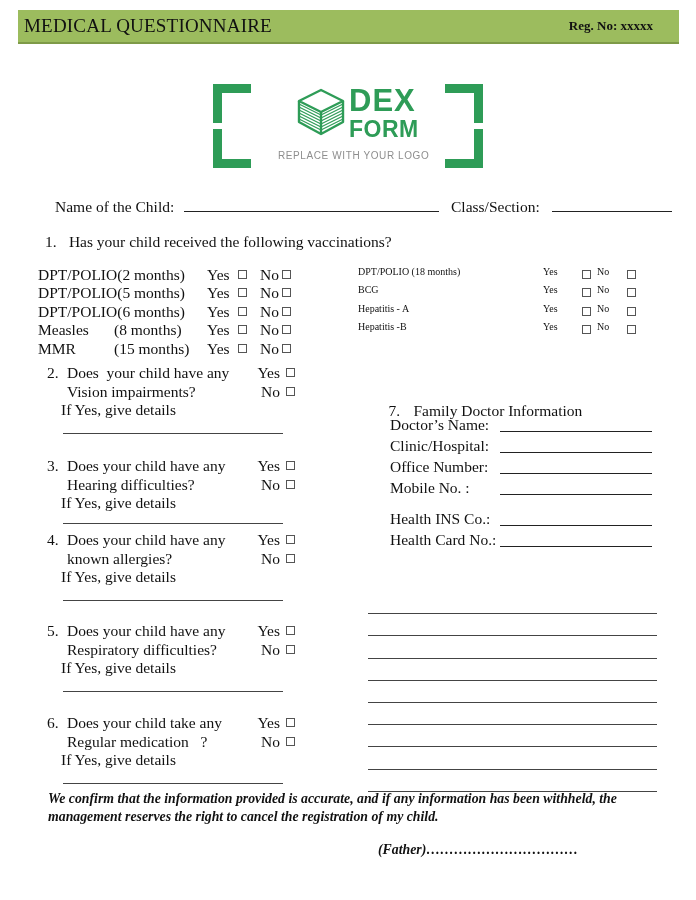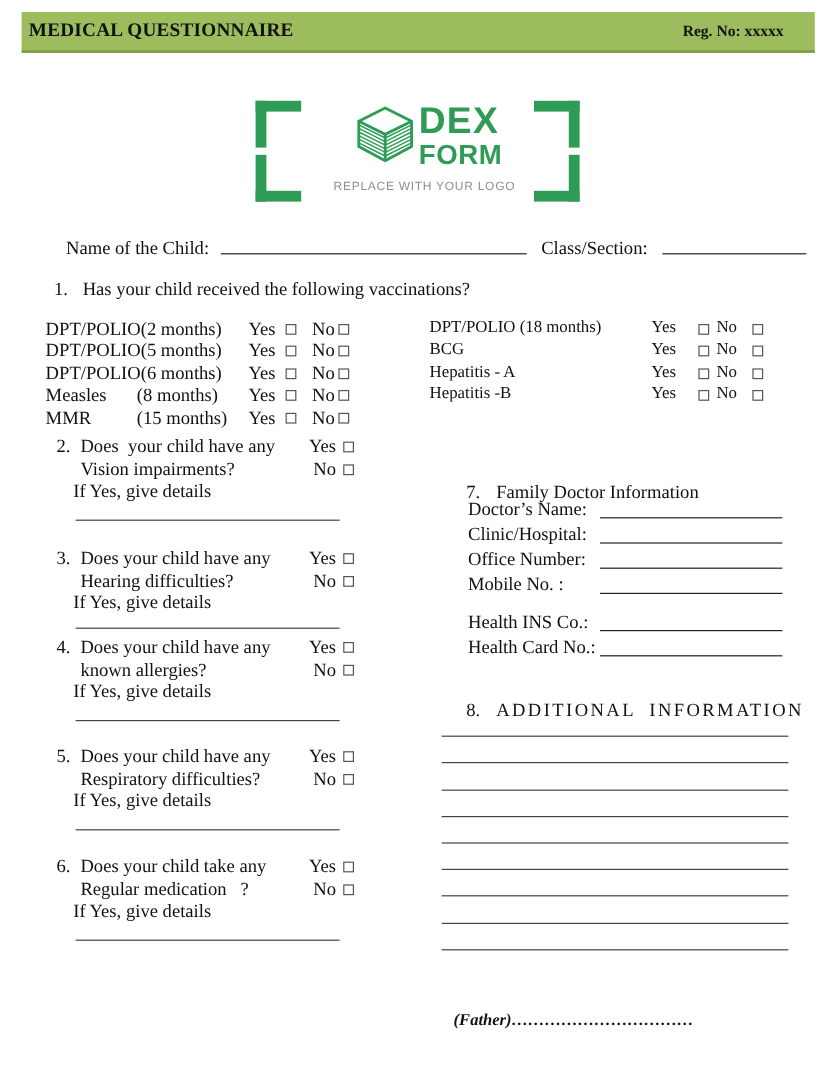--- a/index.html
+++ b/index.html
@@ -12,21 +12,21 @@
     position:relative;width:696px;height:900px;background:#fff;
     font-family:"Liberation Serif",serif;color:#111;overflow:hidden;
   }
   
   .band{
     position:absolute;left:18px;top:10px;width:661px;height:34px;
     background:var(--band-green);border-bottom:2px solid #7e9a48;
     display:flex;align-items:center;justify-content:space-between;
     box-sizing:border-box;padding:0 6px;
   }
-  .band-title{font-size:16px;font-weight:bold;letter-spacing:.2px;}
+  .band-title{font-size:19px;font-weight:normal;letter-spacing:.2px;}
   .band-reg{font-size:13px;font-weight:bold;margin-right:20px;}
   
   .bkt{position:absolute;top:84px;width:38px;height:84px;}
   .bkt-l{left:213px;} .bkt-r{left:445px;}
   .bkt .c{width:100%;height:39px;box-sizing:border-box;}
   .bkt-l .c1{border-left:9px solid var(--logo-green);border-top:9px solid var(--logo-green);}
   .bkt-l .c2{margin-top:6px;border-left:9px solid var(--logo-green);border-bottom:9px solid var(--logo-green);}
   .bkt-r .c1{border-right:9px solid var(--logo-green);border-top:9px solid var(--logo-green);}
   .bkt-r .c2{margin-top:6px;border-right:9px solid var(--logo-green);border-bottom:9px solid var(--logo-green);}
   .stack{position:absolute;left:286px;top:86px;}
@@ -43,21 +43,21 @@
   }
   
   .fill{display:inline-block;border-bottom:1.3px solid #222;height:13px;}
   .box{display:inline-block;width:9px;height:9px;border:1px solid #555;box-sizing:border-box;background:#fff;}
   
   .name-row{position:absolute;left:55px;top:198px;font-size:15.5px;white-space:nowrap;}
   .q1-row{position:absolute;left:45px;top:233px;font-size:15.5px;}
   .q1-row .num{display:inline-block;width:20px;}
   
   .vax-left{position:absolute;left:38px;top:266px;width:300px;font-size:15.5px;}
-  .vax-right{position:absolute;left:358px;top:266px;width:300px;font-size:14px;}
+  .vax-right{position:absolute;left:358px;top:266px;width:300px;font-size:10px;}
   .vrow{position:relative;height:18.4px;white-space:nowrap;}
   .vname{display:inline-block;min-width:76px;}
   .vax-left  .vyes{position:absolute;left:169px;top:0;}
   .vax-left  .vb1 {position:absolute;left:200px;top:4px;}
   .vax-left  .vno {position:absolute;left:222px;top:0;}
   .vax-left  .vb2 {position:absolute;left:244px;top:4px;}
   .vax-right .vyes{position:absolute;left:185px;top:0;}
   .vax-right .vb1 {position:absolute;left:224px;top:4px;}
   .vax-right .vno {position:absolute;left:239px;top:0;}
   .vax-right .vb2 {position:absolute;left:269px;top:4px;}
@@ -273,30 +273,31 @@
     <div class="drow">
       <span class="dlabel">Health INS Co.:</span>
       <span class="dline"></span>
     </div>
     <div class="drow">
       <span class="dlabel">Health Card No.:</span>
       <span class="dline"></span>
     </div>
   </div>
 
-  <div class="sec-head" style="left:373px;top:566px;">
-    <span class="num">8.</span><span class="sec8-title">ADDITIONAL  INFORMATION</span>
-  </div>
   <div class="alines">
     <div class="aline"></div>
     <div class="aline"></div>
     <div class="aline"></div>
     <div class="aline"></div>
     <div class="aline"></div>
     <div class="aline"></div>
     <div class="aline"></div>
     <div class="aline"></div>
     <div class="aline"></div>
   </div>
 
+  <div class="confirm">
+    <div>We confirm that the information provided is accurate, and if any information has been withheld, the</div>
+    <div>management reserves the right to cancel the registration of my child.</div>
+  </div>
   <span class="sig sig-father">(Father)……………………………</span>
 
 </div>
 
 </body></html>

